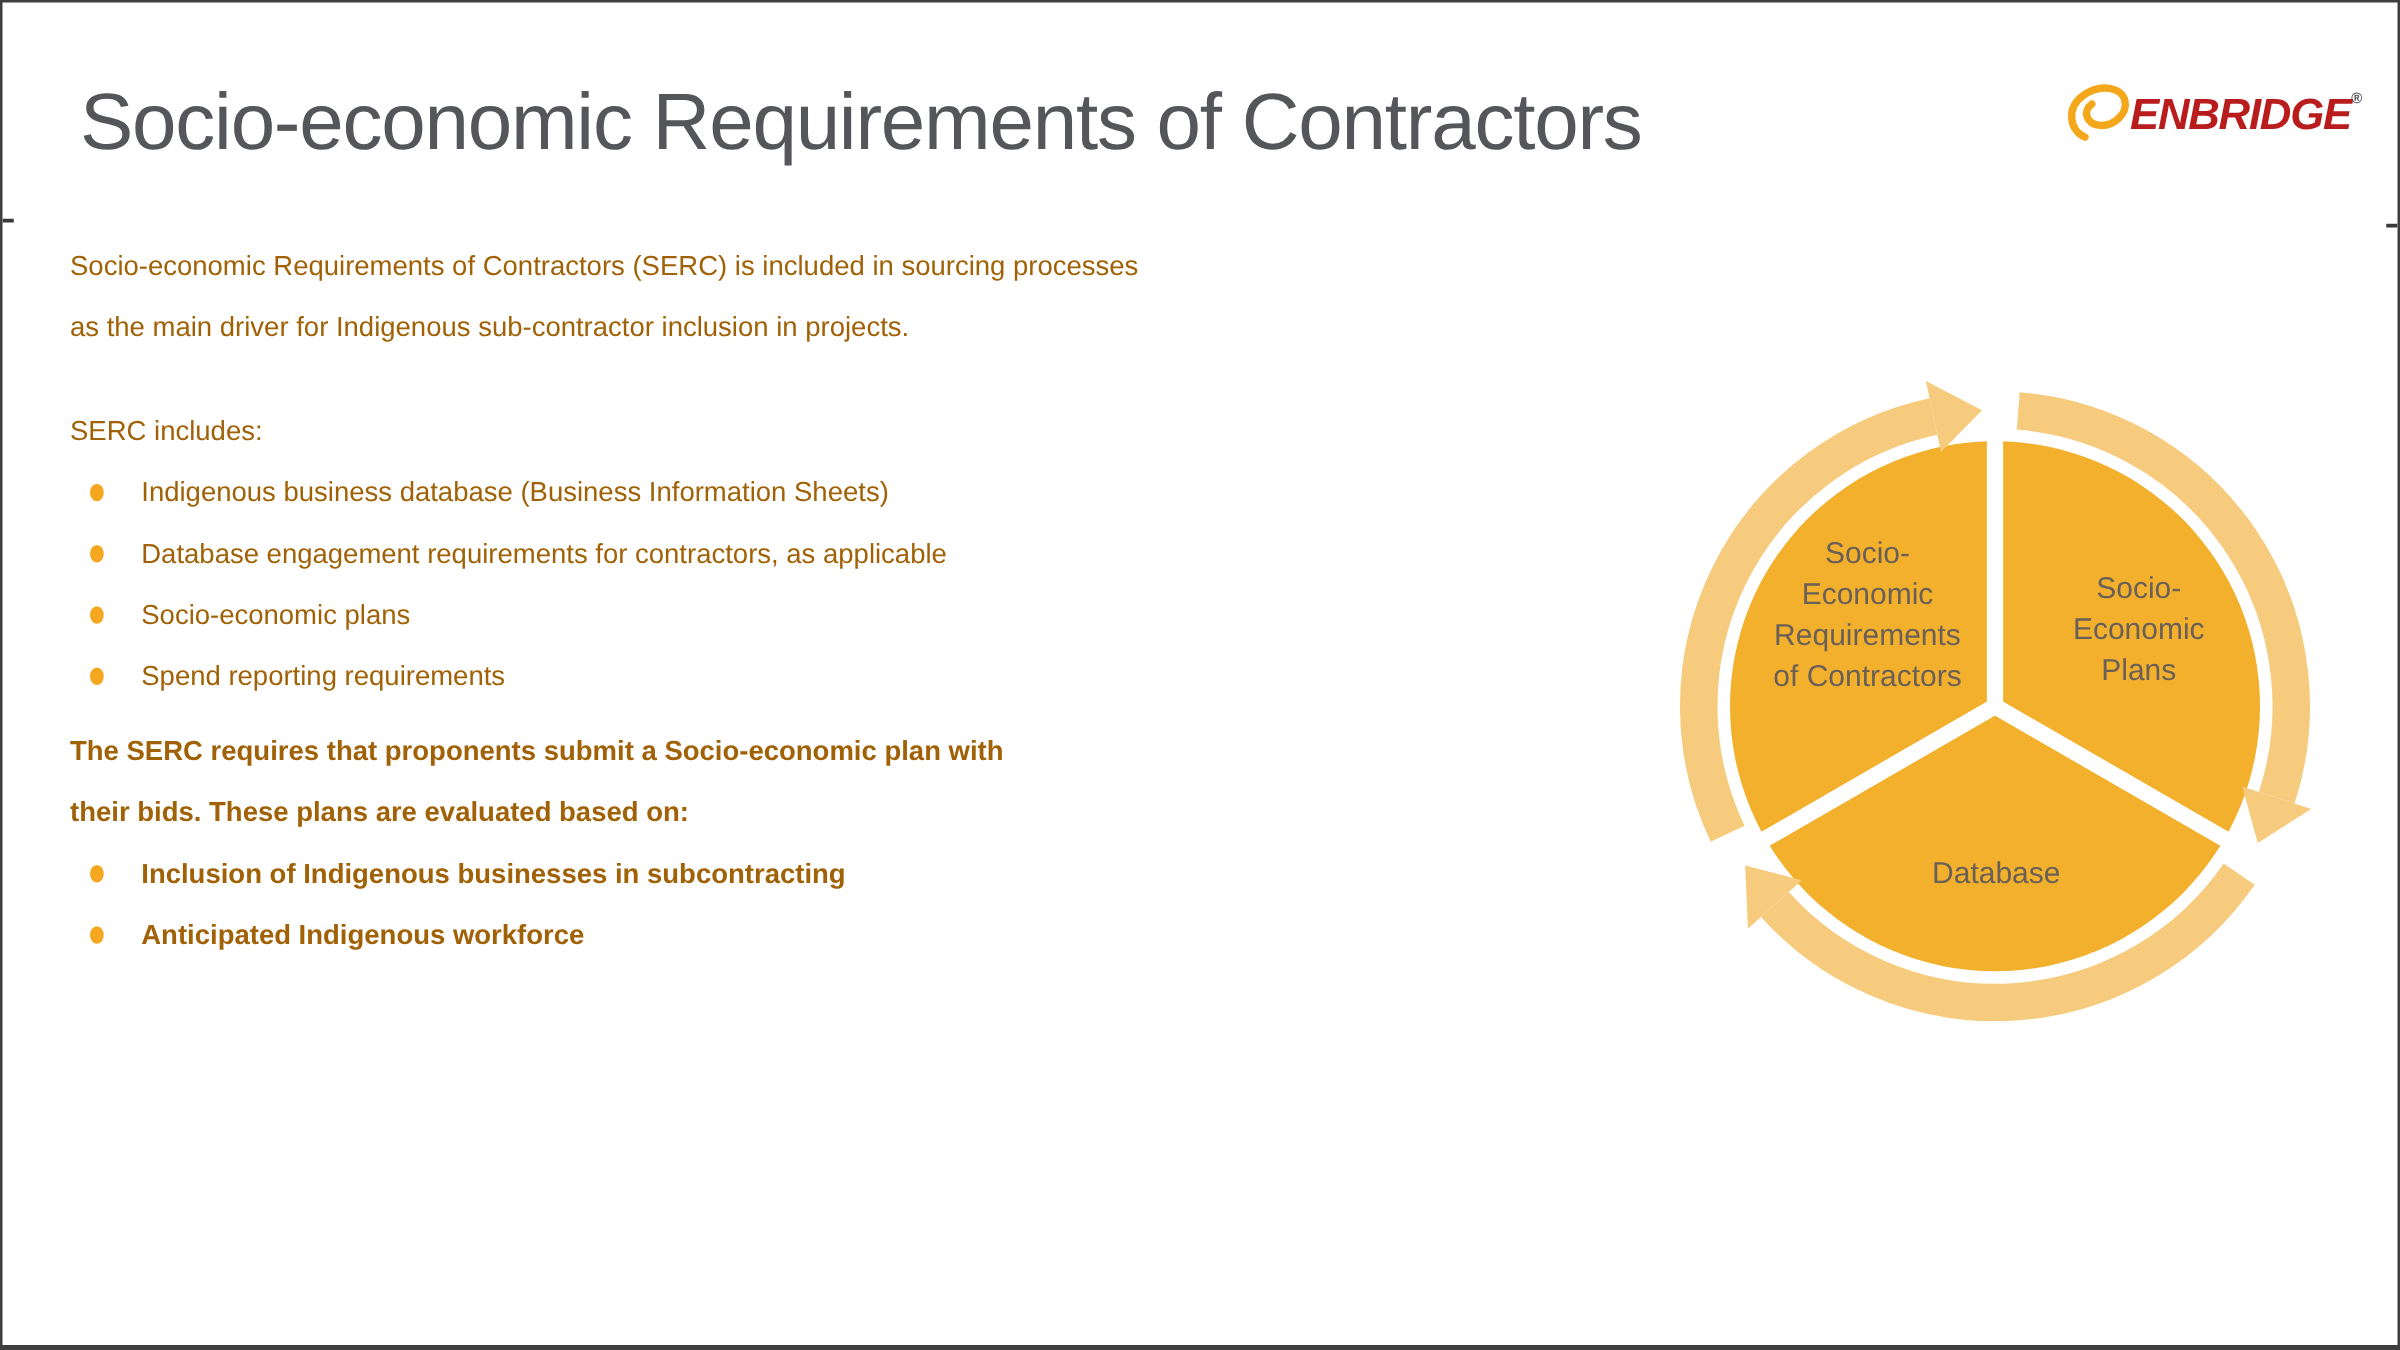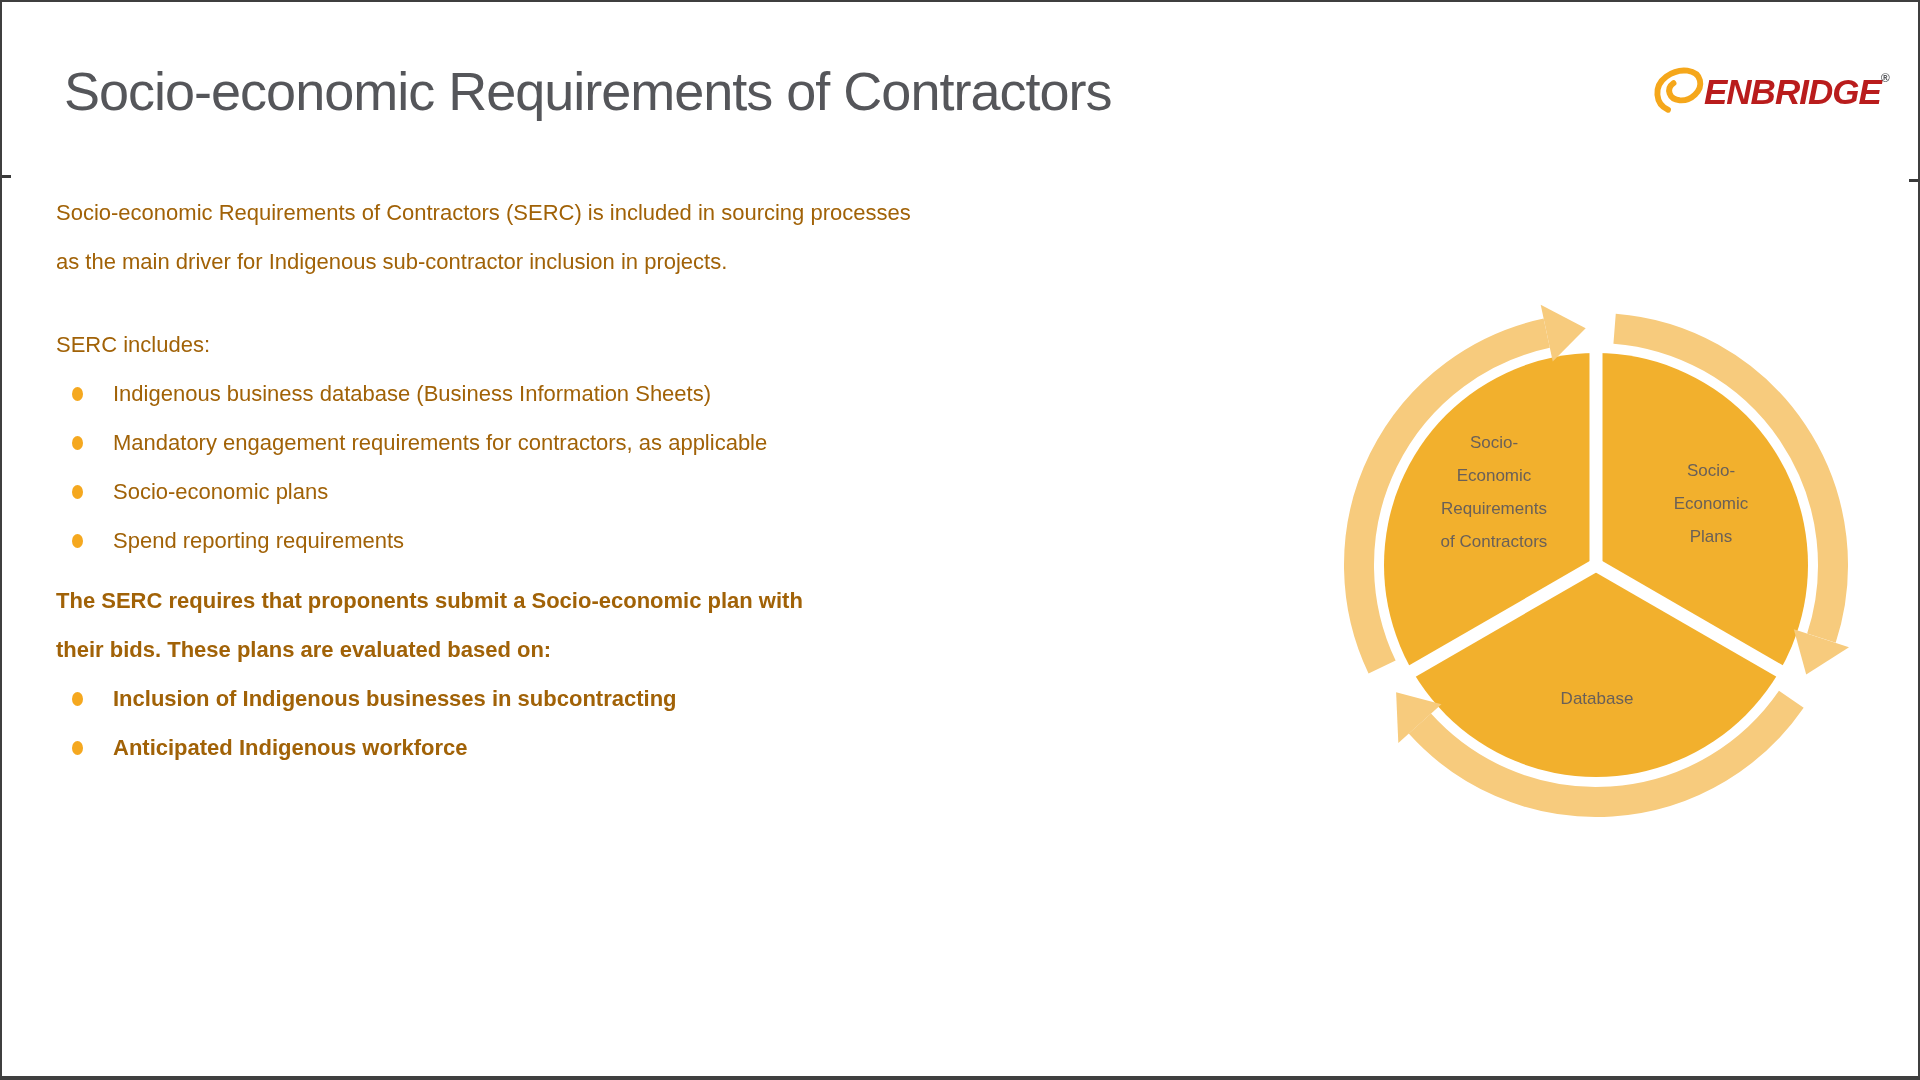--- a/index.html
+++ b/index.html
@@ -8,21 +8,21 @@
     width:1920px;height:1080px;
     background:#ffffff;
     box-sizing:border-box;
     border:2px solid #3f3f3f;
     border-bottom-width:4px;
     font-family:"Liberation Sans", sans-serif;
     overflow:hidden;
   }
   .page-title{
     position:absolute;left:62px;top:58px;margin:0;
-    font-size:54px;font-weight:300;letter-spacing:-1px;
+    font-size:64px;font-weight:300;letter-spacing:-1px;
     color:#55565a;white-space:nowrap;
   }
   .logo{position:absolute;left:1648px;top:62px;display:flex;align-items:center;}
   .logo svg{width:58px;height:56px;}
   .brand{
     font-size:35px;font-weight:700;font-style:italic;color:#b91c1c;
     letter-spacing:-1px;margin-left:-4px;
   }
   .reg{font-size:12px;color:#54565a;vertical-align:top;position:relative;top:-14px;font-style:italic;font-weight:700;}
   .textcol{position:absolute;left:54px;color:#a16207;font-size:22px;line-height:49px;font-weight:300;}
@@ -32,21 +32,21 @@
   .closing{top:848px;}
   .bullet-row{display:flex;align-items:flex-start;}
   .dot{
     flex:0 0 auto;width:11px;height:14px;border-radius:50%;
     background:#f5a81f;margin:18px 30px 0 16px;
   }
   .diagram{position:absolute;left:1320px;top:280px;width:560px;height:560px;}
   .diagram svg{position:absolute;left:0;top:0;}
   .dlabel{
     position:absolute;text-align:center;white-space:pre-line;
-    font-size:17px;line-height:33px;color:#6a6058;font-weight:400;
+    font-size:24px;line-height:33px;color:#6a6058;font-weight:400;
   }
   .dlabel.seg-left{left:37px;top:144px;width:270px;}
   .dlabel.seg-right{left:289px;top:172px;width:200px;}
   .dlabel.seg-bottom{left:175px;top:400px;width:200px;}
   .crop-mark{position:absolute;height:3px;width:9px;background:#3a3a3a;}
   .crop-mark.left{left:0;top:173px;}
   .crop-mark.right{right:0;top:177px;}
 </style>
 </head>
 <body>
@@ -69,21 +69,21 @@
   </div>
 
   <div class="textcol serc-block">
     <div>SERC includes:</div>
     <div class="bullet-row">
       <span class="dot"></span>
       <span>Indigenous business database (Business Information Sheets)</span>
     </div>
     <div class="bullet-row">
       <span class="dot"></span>
-      <span>Mandatory engagement requirements for contractors, as applicable</span>
+      <span>Database engagement requirements for contractors, as applicable</span>
     </div>
     <div class="bullet-row">
       <span class="dot"></span>
       <span>Socio-economic plans</span>
     </div>
     <div class="bullet-row">
       <span class="dot"></span>
       <span>Spend reporting requirements</span>
     </div>
   </div>

